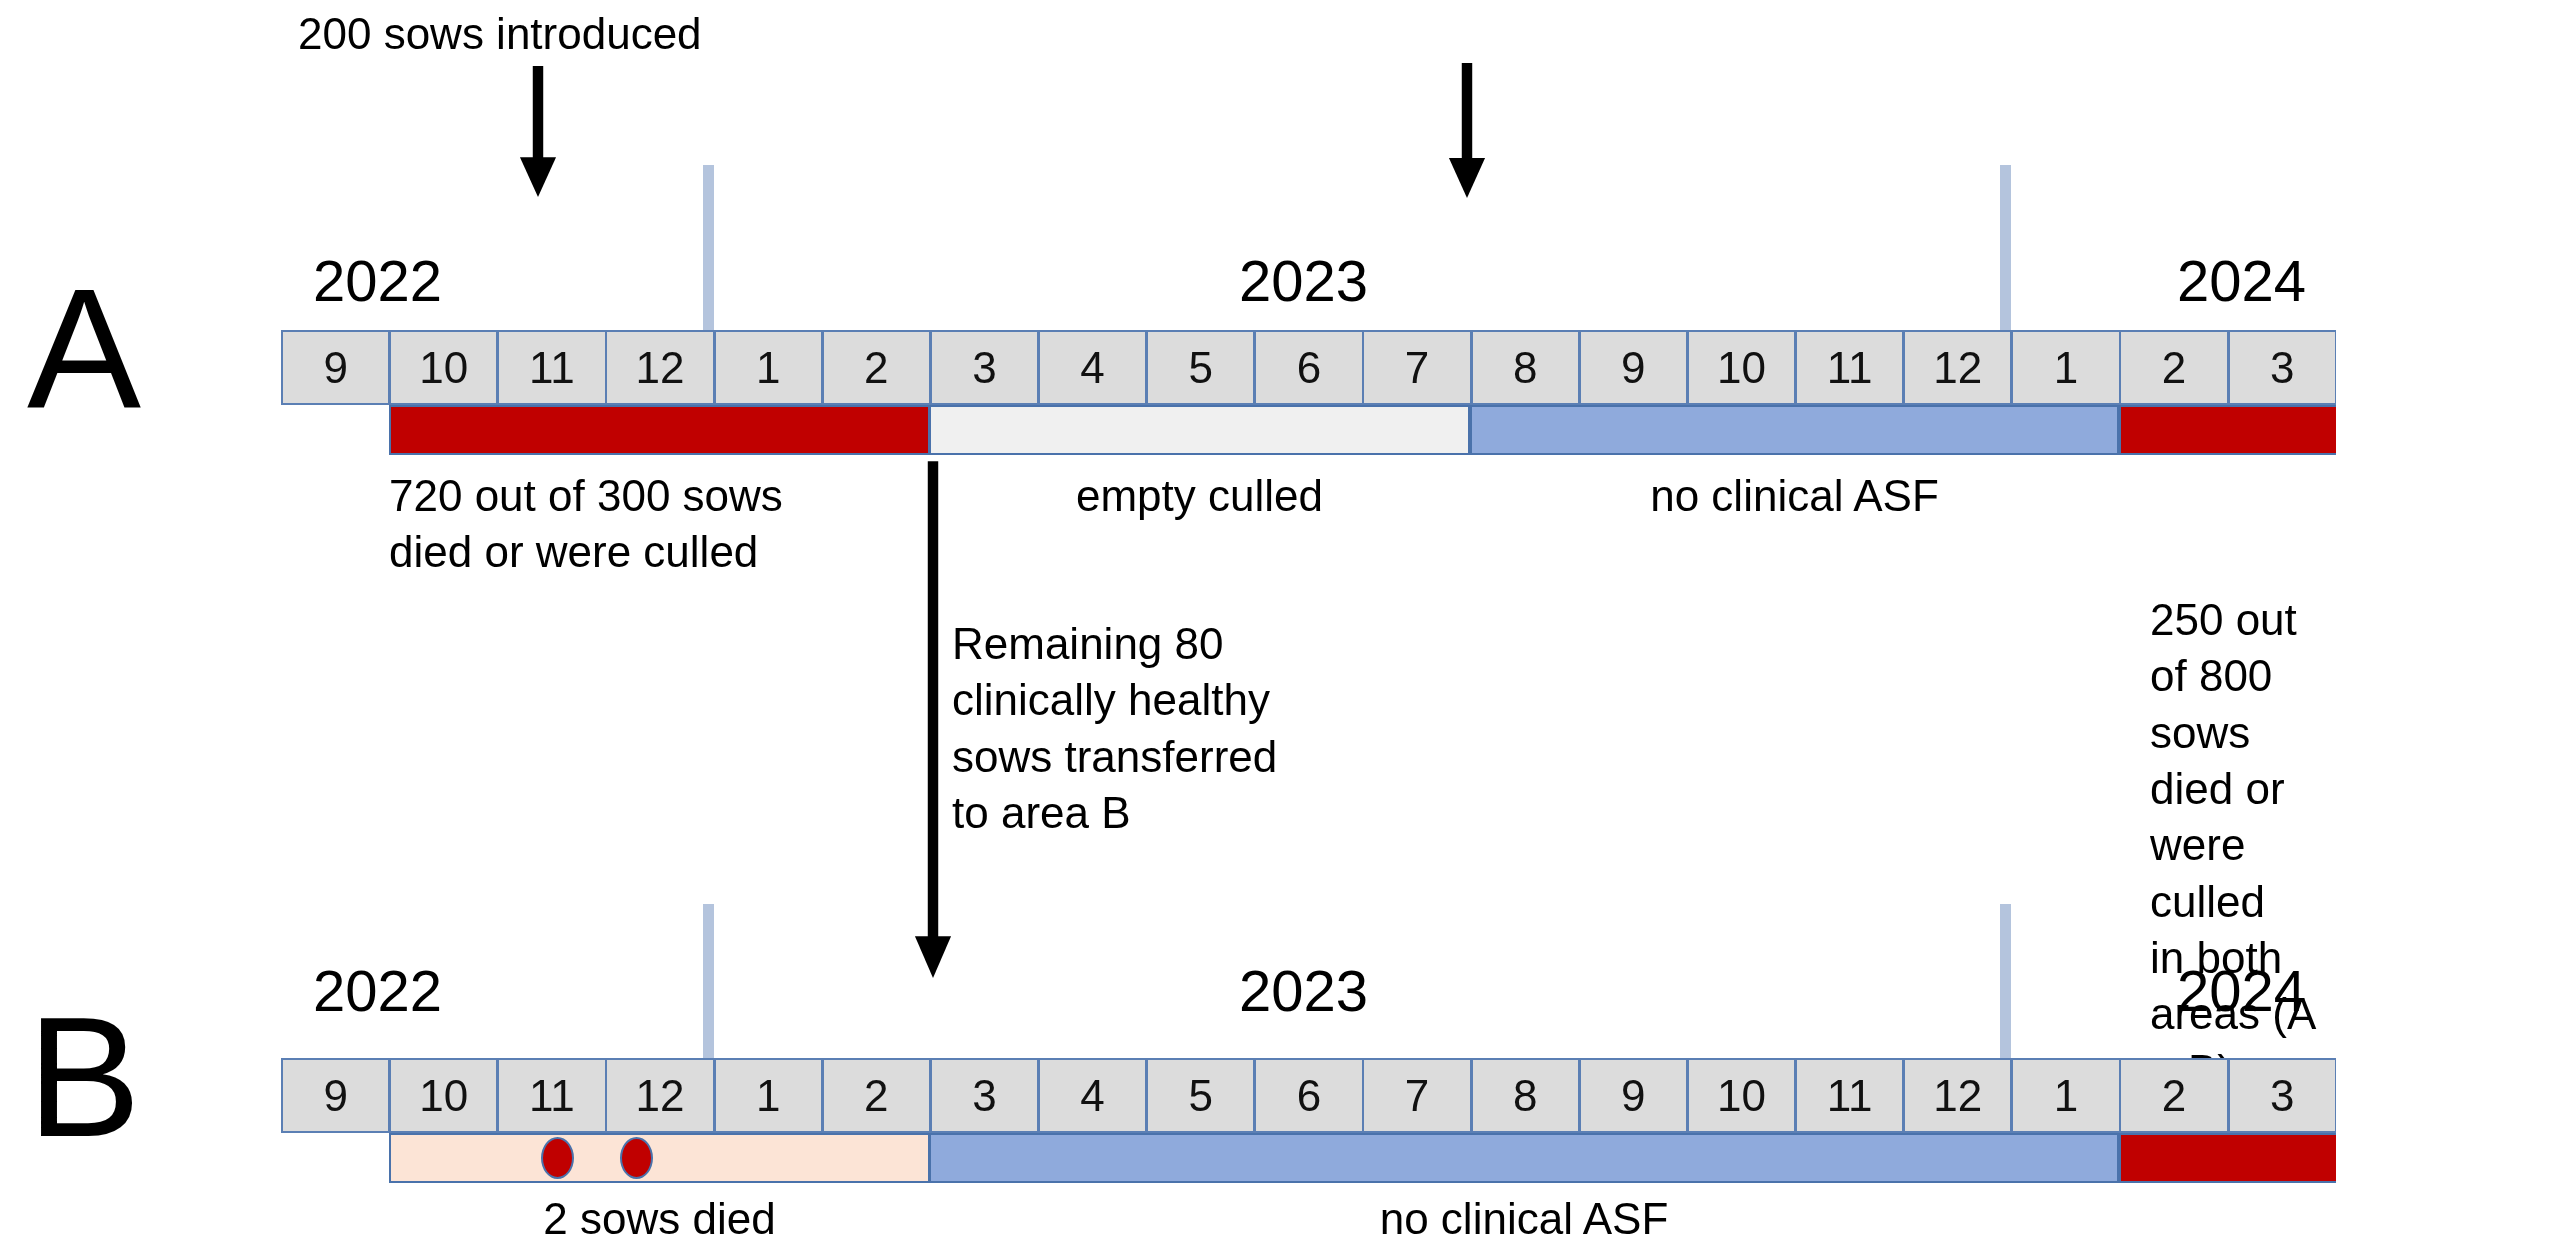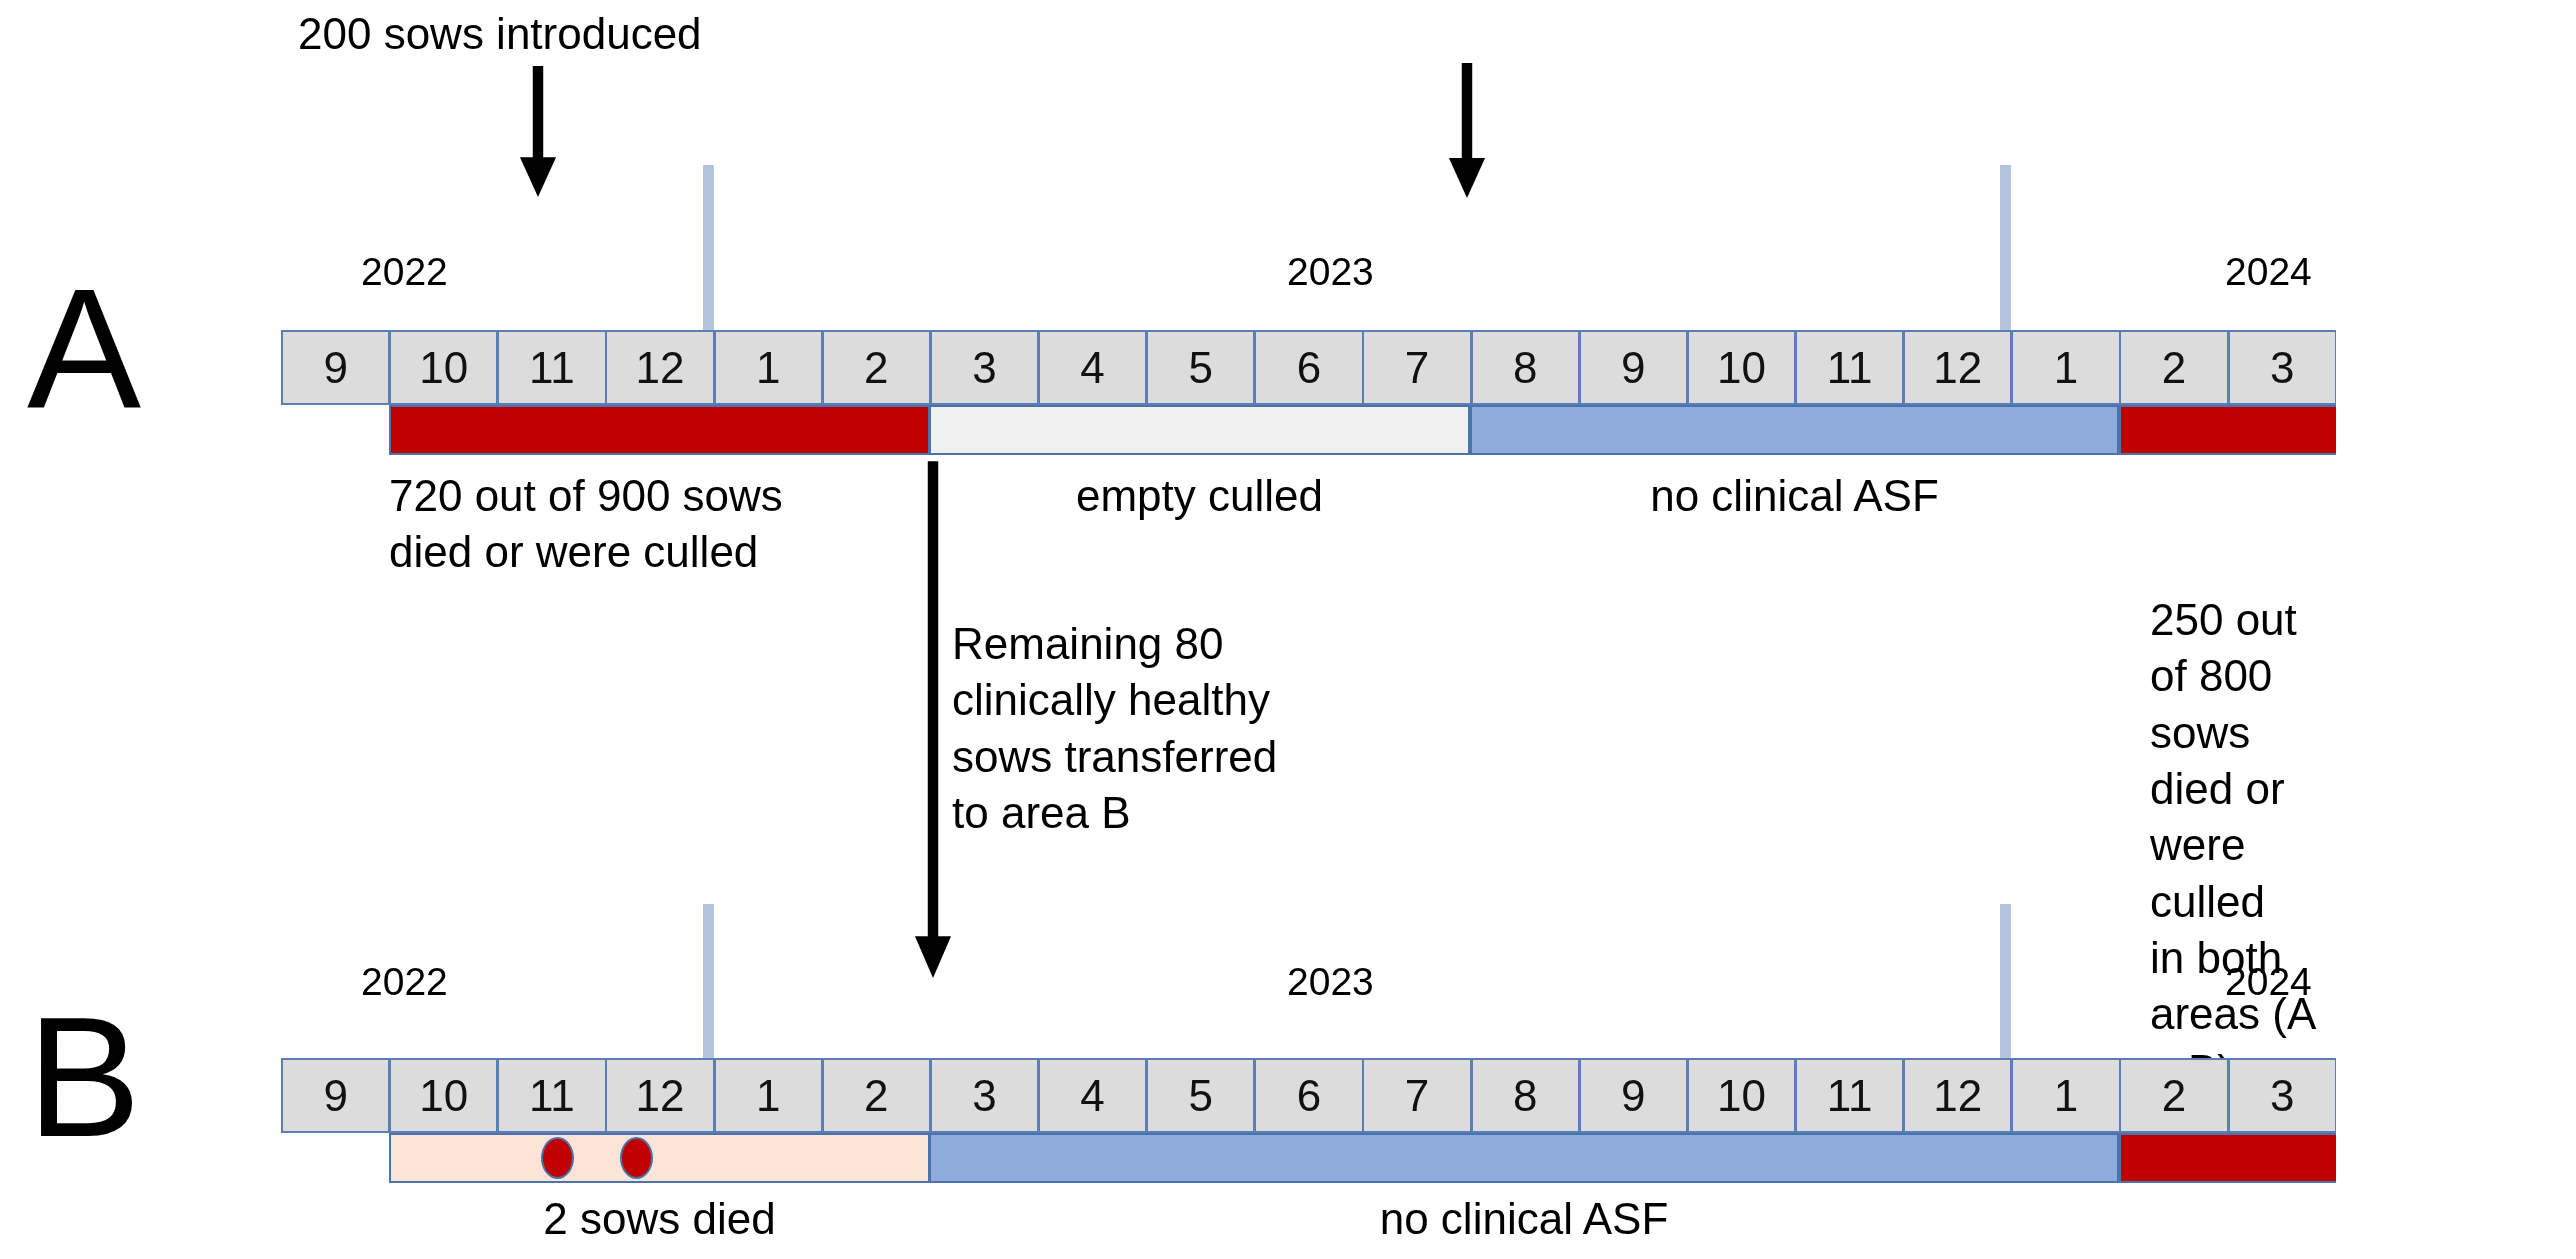--- a/index.html
+++ b/index.html
@@ -25,26 +25,25 @@
     font-size: 171px;
     line-height: 1;
     font-weight: 400;
     color: #000;
     font-family: "Liberation Sans", sans-serif;
   }
 
   
   .year-label {
     position: absolute;
-    font-size: 39px;
+    font-size: 58px;
     line-height: 1;
     color: #000;
     white-space: nowrap;
     font-family: "Liberation Sans", sans-serif;
-    margin-left: 48px;
   }
 
   
   .month-strip {
     position: absolute;
     display: flex;
     box-sizing: border-box;
     border: 2.9px solid #5b7fb4;
     background: #5b7fb4;
     gap: 2.9px;
@@ -156,21 +155,21 @@
       <div class="month-cell">3</div>
       <div class="month-cell">4</div>
       <div class="month-cell">5</div>
     </div>
 
   <div class="status-bar status-red" style="left:389px; top:405px; width:541px;"></div>
   <div class="status-bar status-empty" style="left:929px; top:405px; width:541px;"></div>
   <div class="status-bar status-blue" style="left:1470px; top:405px; width:649px;"></div>
   <div class="status-bar status-red" style="left:2119px; top:405px; width:433px;"></div>
 
-  <div class="note" style="left:389px; top:468px;">720 out of 900 sows
+  <div class="note" style="left:389px; top:468px;">720 out of 300 sows
 died or were culled</div>
 
   <div class="note note-center" style="left:929px; top:468px; width:541px;">empty culled</div>
 
   <div class="note note-center" style="left:1470px; top:468px; width:649px;">no clinical ASF</div>
 
   <svg class="arrow-svg" style="left:914px; top:458px;" width="38" height="525" viewBox="0 0 40 546">
     <line x1="20" y1="0" x2="20" y2="512" stroke="#000" stroke-width="11"></line>
     <polygon points="20,544 1,500 39,500" fill="#000"></polygon>
   </svg>

